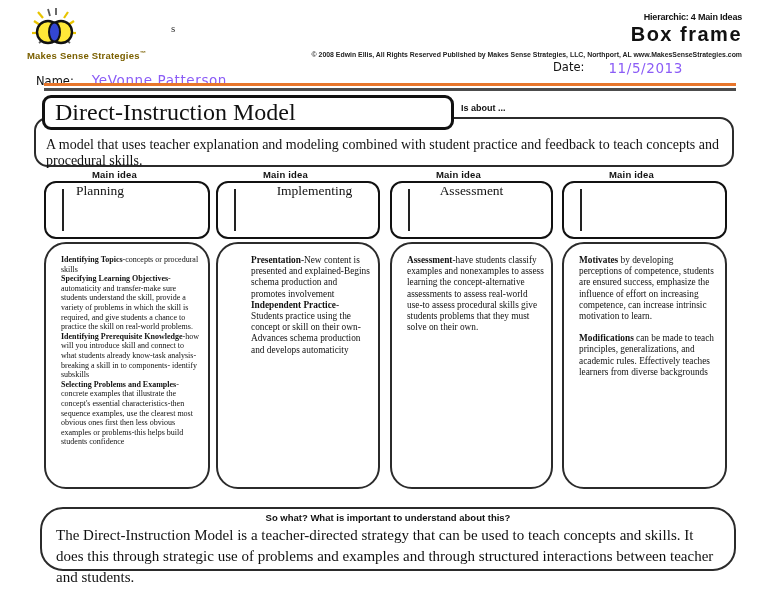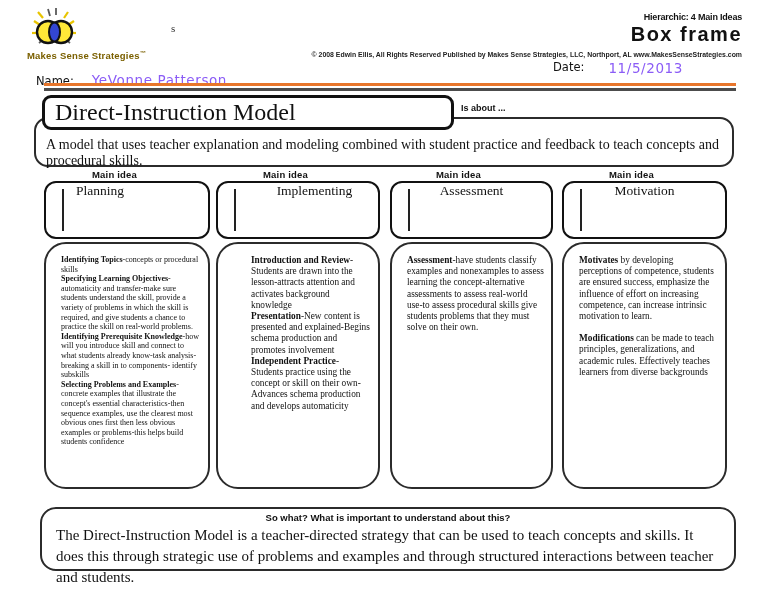--- a/index.html
+++ b/index.html
@@ -50,21 +50,21 @@
   .dt-box.dense{font-size:8px;line-height:9.6px;}
   .detail-item .term{font-weight:bold;}
   .detail-item.gap{margin-top:11px;}
 
   .c1{left:44px;width:166px;}  .c2{left:216px;width:164px;padding-left:33px;}
   .c3{left:390px;width:163px;} .c4{left:562px;width:165px;}
   .l1{left:92px;}  .l2{left:263px;}  .l3{left:436px;}  .l4{left:609px;}
 
   
   .foot-box{left:40px;top:507px;width:696px;height:64px;border:2px solid #2b2b2b;
-            border-radius:16px;background:#fff;box-sizing:border-box;}
+            border-radius:23px;background:#fff;box-sizing:border-box;}
   .so-what{margin-top:3px;text-align:center;font-family:"Liberation Sans",sans-serif;
            font-weight:bold;font-size:9.5px;}
   .summary{padding:2px 12px 0 14px;font-size:15px;line-height:1.4;}
 </style>
 </head>
 <body>
 
 <div id="page">
 
   <svg class="abs" style="left:26px;top:5px;" width="58" height="47" viewBox="0 0 58 47">
@@ -121,31 +121,29 @@
   <div class="abs hd-box c2">
     <div class="hd-vline"></div>
     <div class="hd-title">Implementing</div>
   </div>
   <div class="abs hd-box c3">
     <div class="hd-vline"></div>
     <div class="hd-title">Assessment</div>
   </div>
   <div class="abs hd-box c4">
     <div class="hd-vline"></div>
-    <div class="hd-title">Motivation</div>
   </div>
 
   <div class="abs dt-box dense  c1">
       <div class="detail-item"><span class="term">Identifying Topics</span>-concepts or procedural skills</div>
       <div class="detail-item"><span class="term">Specifying Learning Objectives</span>-automaticity and transfer-make sure students understand the skill, provide a variety of problems in which the skill is required, and give students a chance to practice the skill on real-world problems.</div>
       <div class="detail-item"><span class="term">Identifying Prerequisite Knowledge</span>-how will you introduce skill and connect to what students already know-task analysis-breaking a skill in to components- identify subskills</div>
       <div class="detail-item"><span class="term">Selecting Problems and Examples</span>-concrete examples that illustrate the concept's essential characteristics-then sequence examples, use the clearest most obvious ones first then less obvious examples or problems-this helps build students confidence</div>
     </div>
   <div class="abs dt-box normal c2">
-      <div class="detail-item"><span class="term">Introduction and Review</span>-Students are drawn into the lesson-attracts attention and activates background knowledge</div>
       <div class="detail-item"><span class="term">Presentation</span>-New content is presented and explained-Begins schema production and promotes involvement</div>
       <div class="detail-item"><span class="term">Independent Practice</span>-Students practice using the concept or skill on their own-Advances schema production and develops automaticity</div>
     </div>
   <div class="abs dt-box normal c4">
       <div class="detail-item"><span class="term">Motivates</span> by developing perceptions of competence, students are ensured success, emphasize the influence of effort on increasing competence, can increase intrinsic motivation to learn.</div>
       <div class="detail-item gap"><span class="term">Modifications</span> can be made to teach principles, generalizations, and academic rules. Effectively teaches learners from diverse backgrounds</div>
     </div>
   <div class="abs dt-box normal c3">
       <div class="detail-item"><span class="term">Assessment</span>-have students classify examples and nonexamples to assess learning the concept-alternative assessments to assess real-world use-to assess procedural skills give students problems that they must solve on their own.</div>
     </div>

